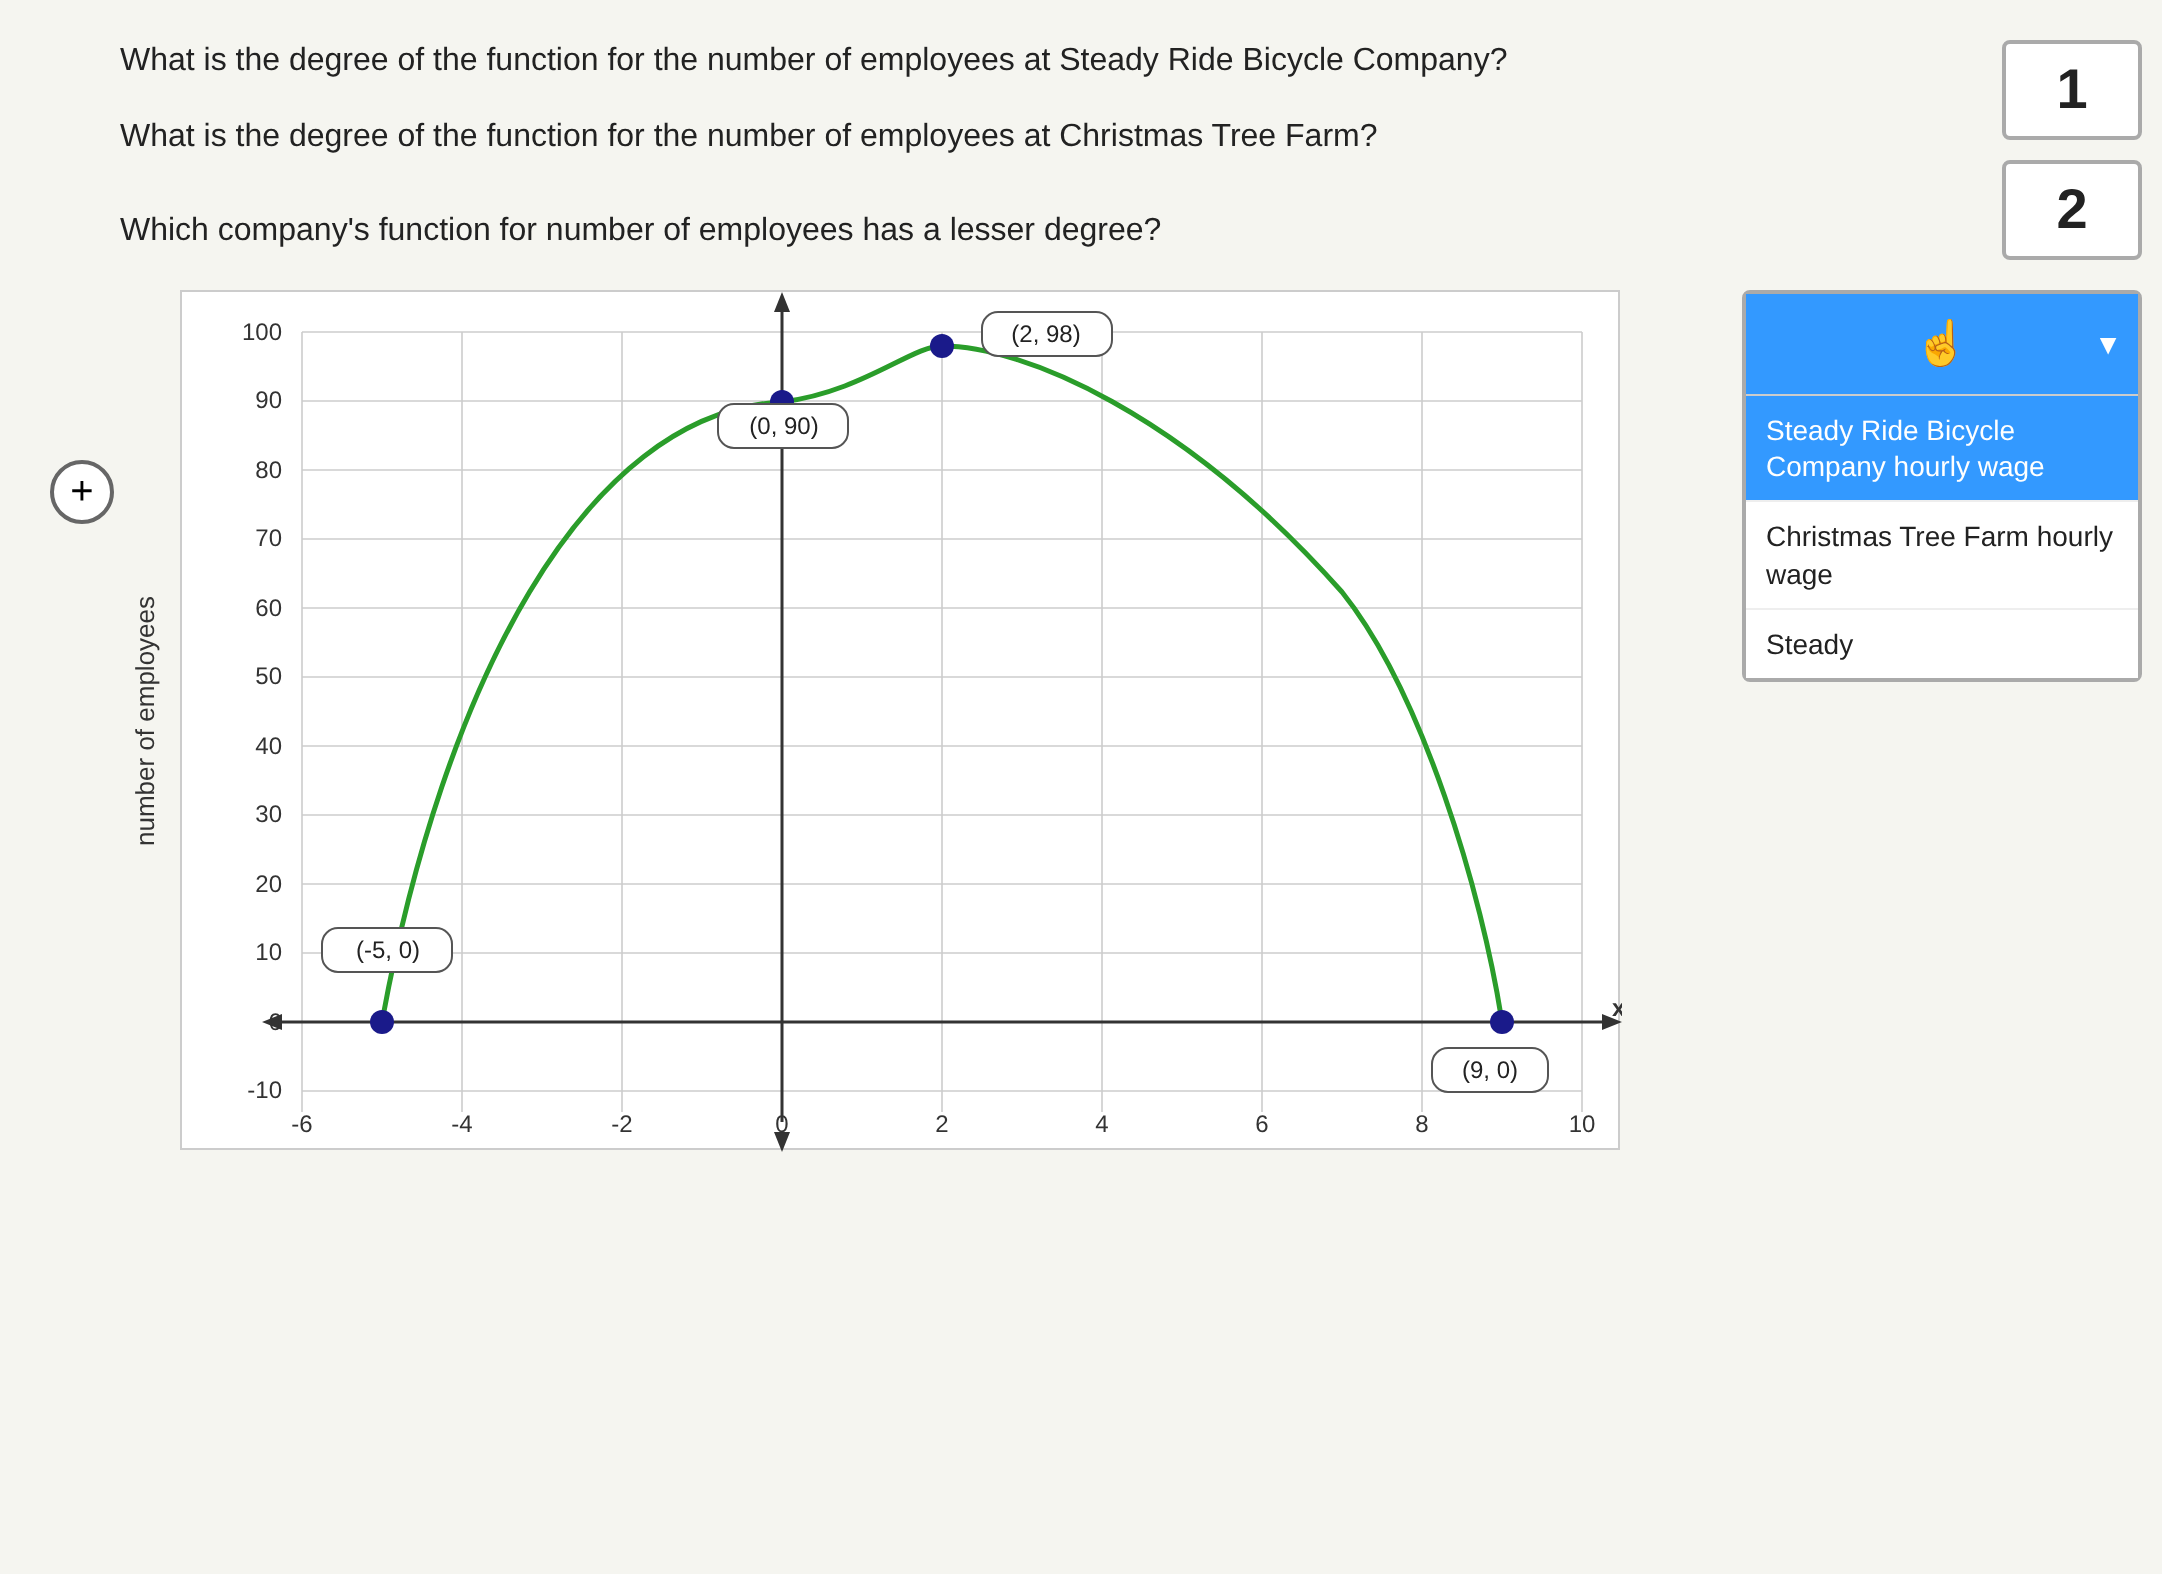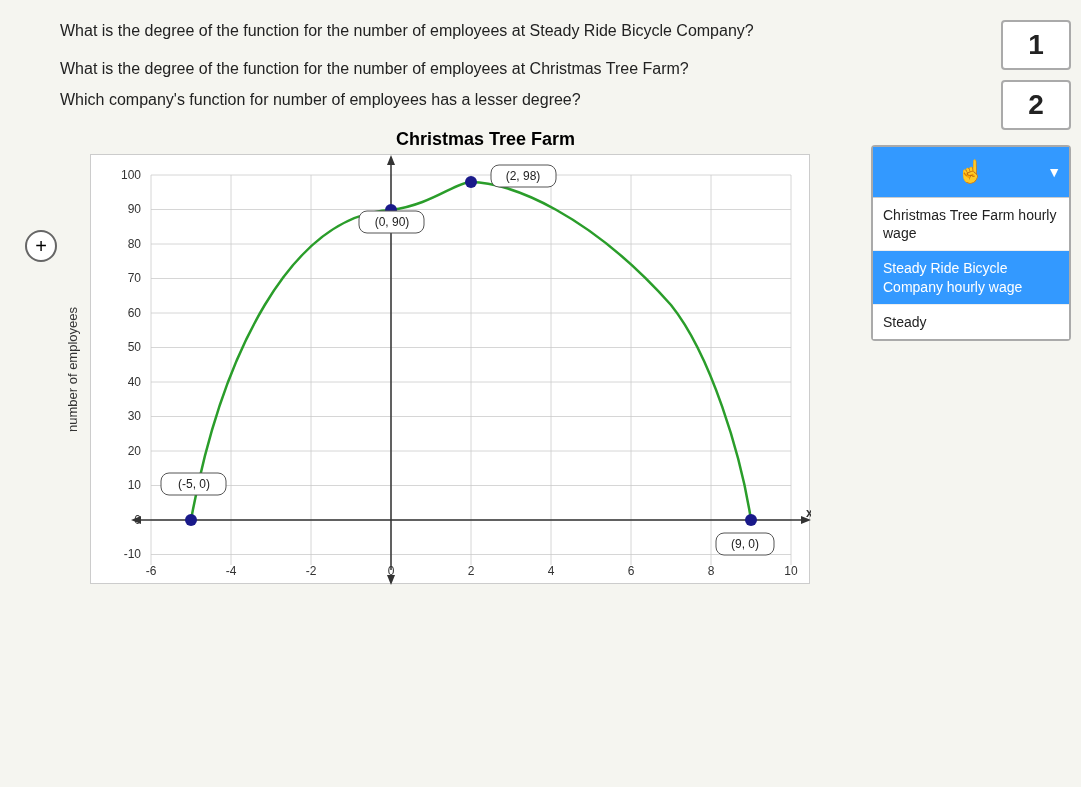--- a/index.html
+++ b/index.html
@@ -165,26 +165,25 @@
   <div class="left-panel">
 
     <div class="question-block">
       <span class="question-text">What is the degree of the function for the number of employees at Steady Ride Bicycle Company?</span>
     </div>
 
     <div class="question-block" style="margin-top:8px;">
       <span class="question-text">What is the degree of the function for the number of employees at Christmas Tree Farm?</span>
     </div>
 
-    <div class="question-block" style="margin-top:0;">
+    <div class="question-block" style="margin-top:16px;">
       <span class="question-text">Which company's function for number of employees has a lesser degree?</span>
     </div>
 
     <div class="chart-section">
-      <div class="chart-title">Christmas Tree Farm</div>
       <div class="chart-wrapper">
         <div class="y-axis-label">number of employees</div>
         <div class="chart-area">
           
           <svg width="720" height="430" viewBox="0 0 720 430">
 
             <defs>
               <style>
                 .grid { stroke: #ccc; stroke-width: 0.8; }
                 .axis { stroke: #333; stroke-width: 1.5; }
@@ -299,19 +298,19 @@
     <div class="answer-box">
       <span>2</span>
     </div>
 
     <div class="dropdown-container">
       <div class="dropdown-header">
         <span class="hand-icon">☝</span>
         <span class="chevron">▼</span>
       </div>
       <div class="dropdown-options">
+        <div class="dropdown-option highlighted">Steady Ride Bicycle Company hourly wage</div>
         <div class="dropdown-option">Christmas Tree Farm hourly wage</div>
-        <div class="dropdown-option highlighted">Steady Ride Bicycle Company hourly wage</div>
         <div class="dropdown-option">Steady</div>
       </div>
     </div>
   </div>
 </div>
 
 </body></html>

